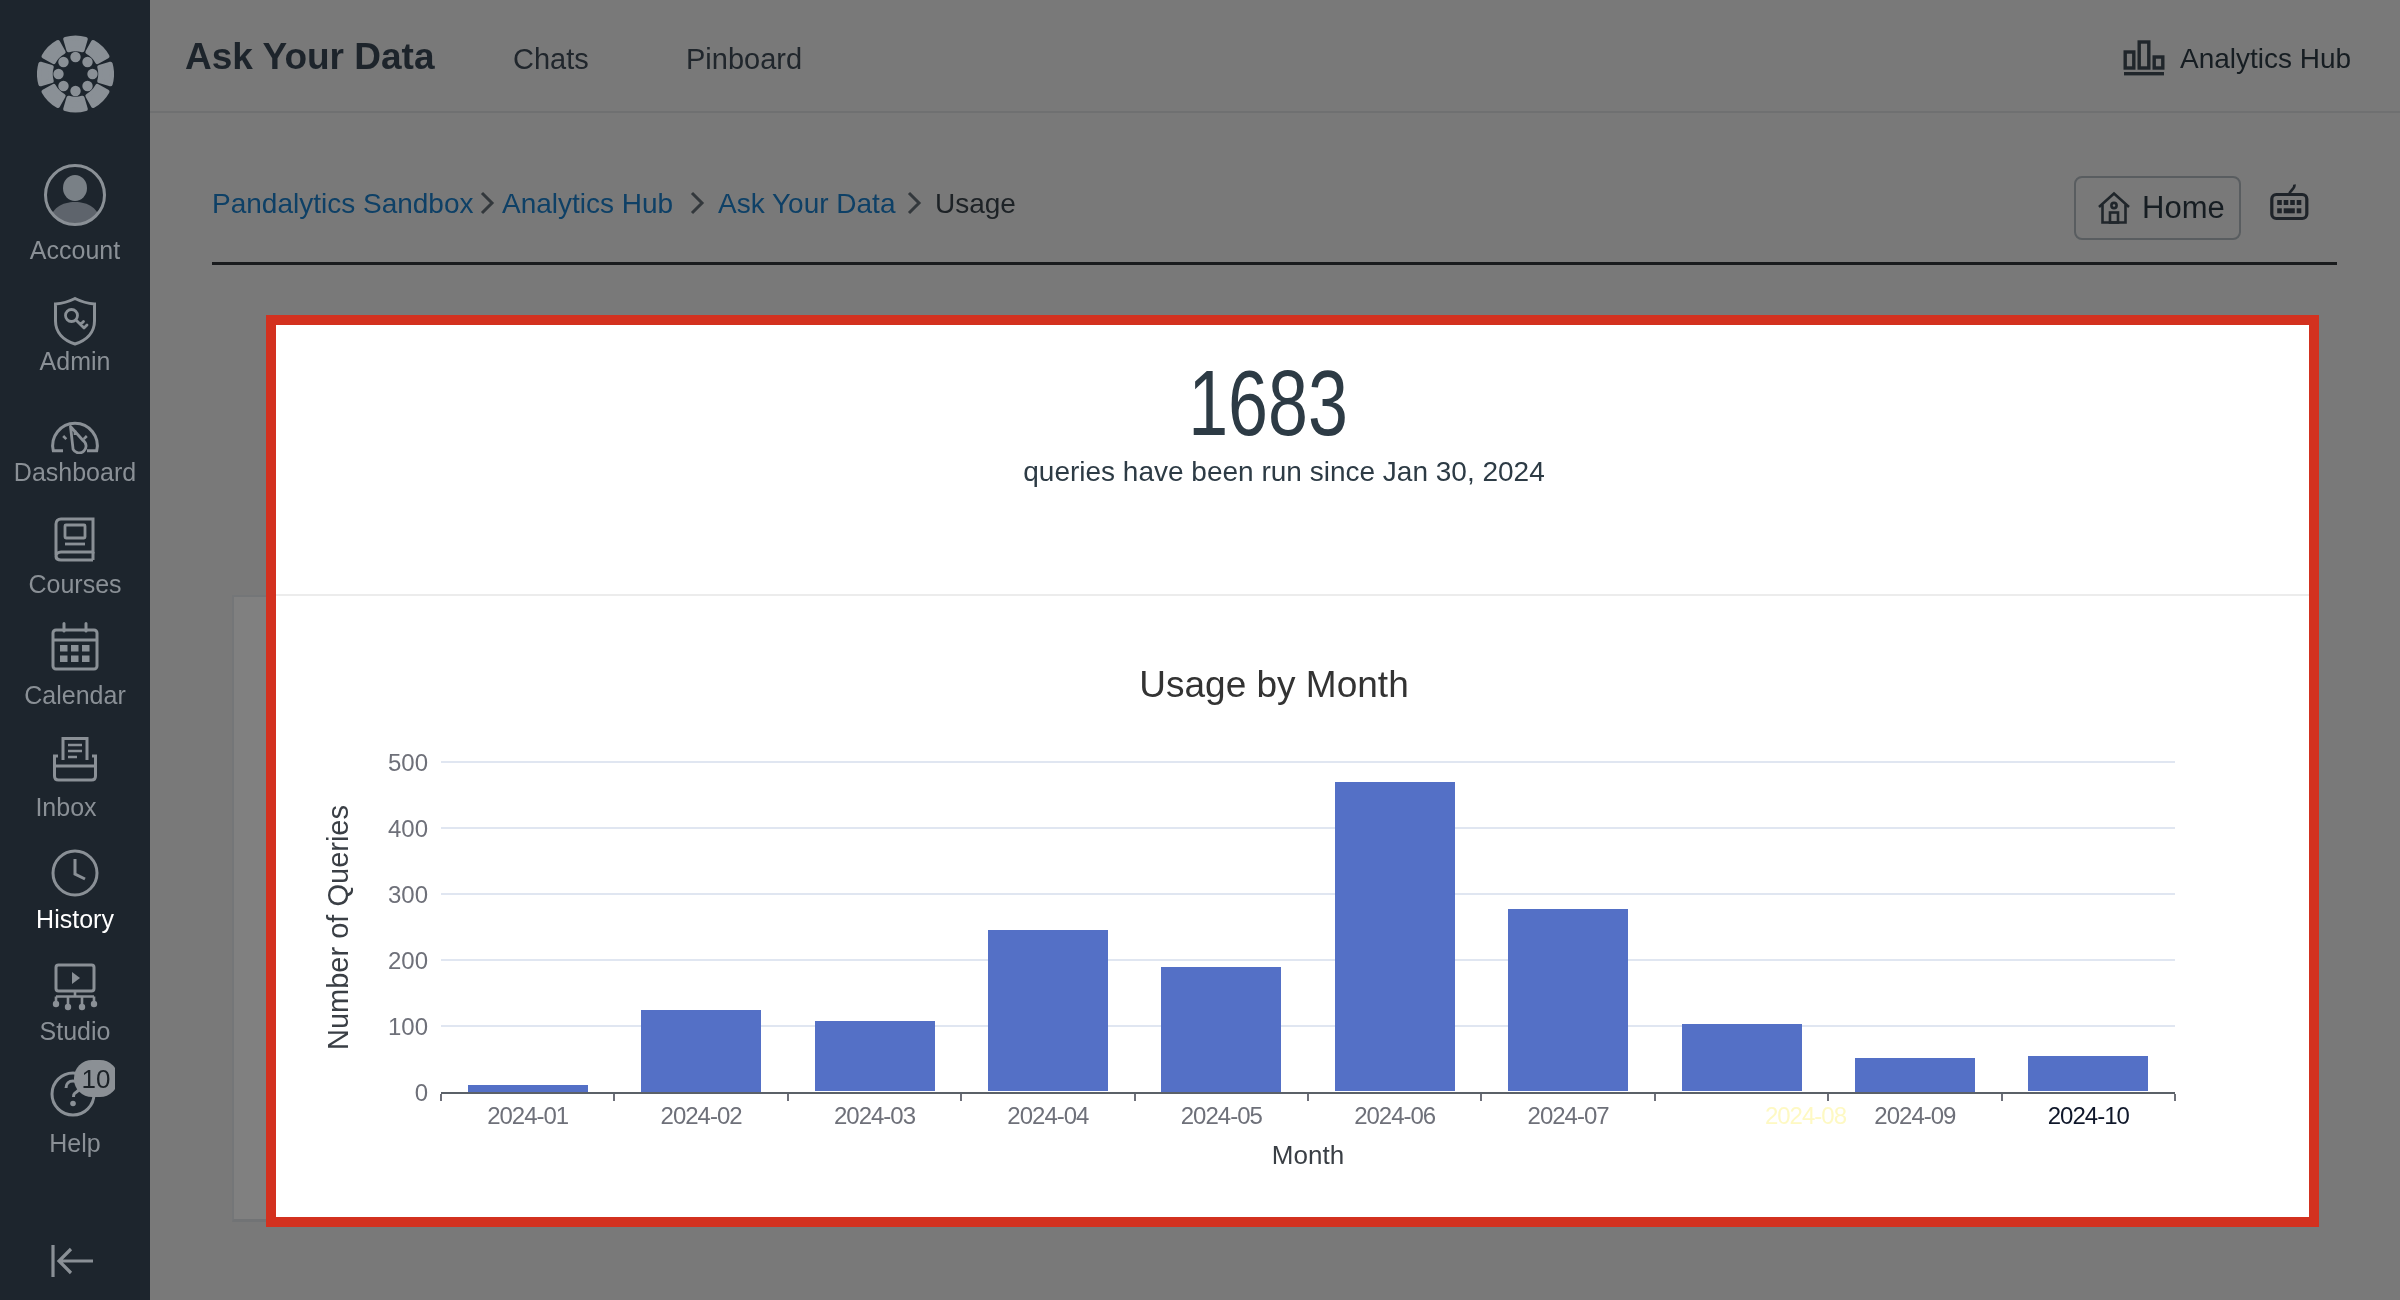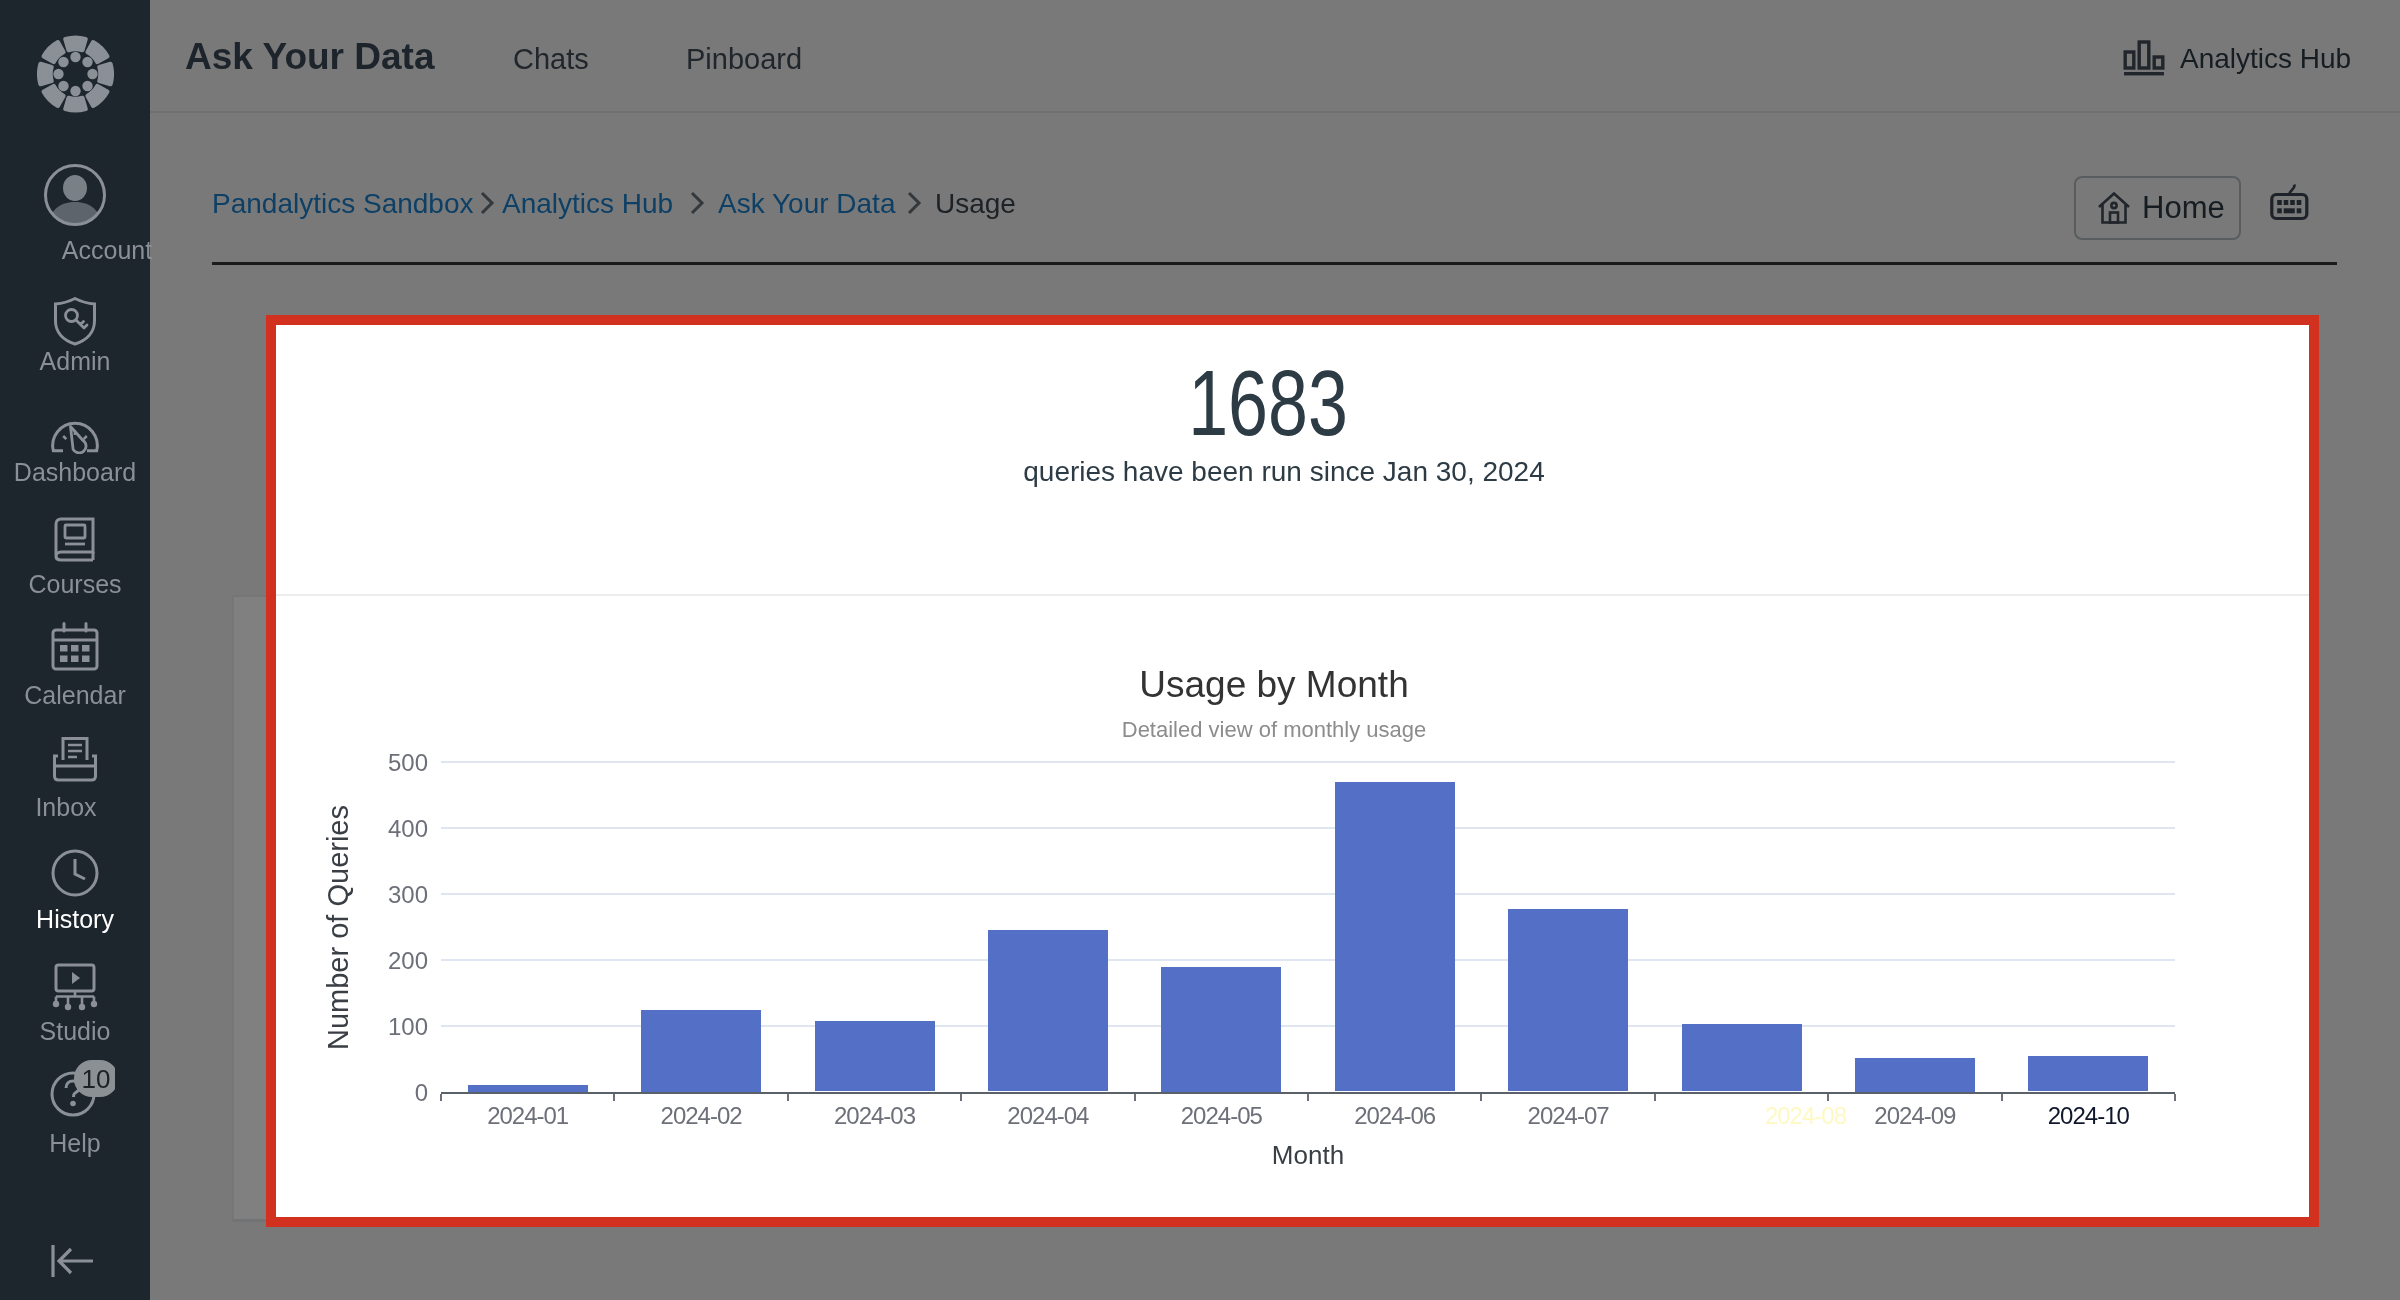--- a/index.html
+++ b/index.html
@@ -38,21 +38,21 @@
       <div class="abs" style="left:43px;top:163px;"><svg width="64" height="64" viewBox="0 0 64 64">
           <defs>
             <clipPath id="accclip">
               <circle cx="32" cy="32" r="29"></circle>
             </clipPath>
           </defs>
           <circle cx="32" cy="32" r="29.5" fill="none" stroke="#8a9096" stroke-width="3"></circle>
           <ellipse cx="32" cy="25" rx="12" ry="13" fill="#8a9096" opacity="0.85"></ellipse>
           <path d="M6 62 C7 45 19 39 32 39 C45 39 57 45 58 62 Z" fill="#8a9096" opacity="0.6" clip-path="url(#accclip)"></path>
         </svg></div>
-      <div class="abs" style="left:0;top:236px;width:150px;text-align:center;font-size:25px;color:#8a9096;margin-left:32px;">Account</div>
+      <div class="abs" style="left:0;top:236px;width:150px;text-align:center;font-size:25px;color:#8a9096;">Account</div>
       <div class="abs" style="left:52px;top:296px;"><svg width="46" height="50" viewBox="0 0 46 50">
           <path d="M23 2.5 C29 5.5 36 7.5 42.5 8 V25 C42.5 37 34 44.5 23 48 C12 44.5 3.5 37 3.5 25 V8 C10 7.5 17 5.5 23 2.5 Z" fill="none" stroke="#8a9096" stroke-width="3"></path>
           <circle cx="19.5" cy="19.5" r="6" fill="none" stroke="#8a9096" stroke-width="2.8"></circle>
           <path d="M24 24 L32 32 M32 32 L35 29 M28.5 28.5 L31.5 25.5" fill="none" stroke="#8a9096" stroke-width="2.8" stroke-linecap="round"></path>
         </svg></div>
       <div class="abs" style="left:0;top:347px;width:150px;text-align:center;font-size:25px;color:#8a9096;">Admin</div>
       <div class="abs" style="left:49px;top:410px;"><svg width="52" height="44" viewBox="0 0 52 44">
           <path d="M14 40.7 H4.3 A22.3 22.3 0 1 1 47.7 40.7 H38" fill="none" stroke="#8a9096" stroke-width="3"></path>
           <g stroke="#8a9096" stroke-width="2.6">
             <path d="M26 20.5 V25"></path>
@@ -181,21 +181,20 @@
   <div class="abs" style="left:232px;top:595px;width:34px;height:627px;background:#808080;border-left:2px solid #747678;border-top:2px solid #747678;border-bottom:3px solid #717375;"></div>
 
   <div class="abs" style="left:266px;top:315px;width:2053px;height:912px;border:10px solid #d3311f;background:#ffffff;"></div>
 
   <div class="abs" style="left:276px;top:594px;width:2033px;height:2px;background:#ececec;"></div>
 
   <div class="abs" style="left:260px;top:351px;width:2016px;text-align:center;font-size:92px;color:#2d3b45;transform:scaleX(0.78);">1683</div>
   <div class="abs" style="left:276px;top:456px;width:2016px;text-align:center;font-size:28px;font-weight:400;color:#2d3b45;">queries have been run since Jan 30, 2024</div>
 
   <div class="abs" style="left:276px;top:664px;width:1996px;text-align:center;font-size:37px;font-weight:400;color:#333333;">Usage by Month</div>
-  <div class="abs" style="left:276px;top:717px;width:1996px;text-align:center;font-size:22px;color:#8c8c8c;">Detailed view of monthly usage</div>
 
   <div class="abs" style="left:188px;top:911px;width:300px;text-align:center;font-size:29px;color:#3a3f45;transform:rotate(-90deg);">Number of Queries</div>
   <div class="abs" style="left:1158px;top:1140px;width:300px;text-align:center;font-size:26px;color:#3a3f45;">Month</div>
 
   <div id="ylabels">
       <div class="abs" style="left:308px;top:1078.5px;width:120px;text-align:right;font-size:24px;color:#6e7079;">0</div>
       <div class="abs" style="left:308px;top:1012.6px;width:120px;text-align:right;font-size:24px;color:#6e7079;">100</div>
       <div class="abs" style="left:308px;top:946.7px;width:120px;text-align:right;font-size:24px;color:#6e7079;">200</div>
       <div class="abs" style="left:308px;top:880.8px;width:120px;text-align:right;font-size:24px;color:#6e7079;">300</div>
       <div class="abs" style="left:308px;top:814.9px;width:120px;text-align:right;font-size:24px;color:#6e7079;">400</div>

